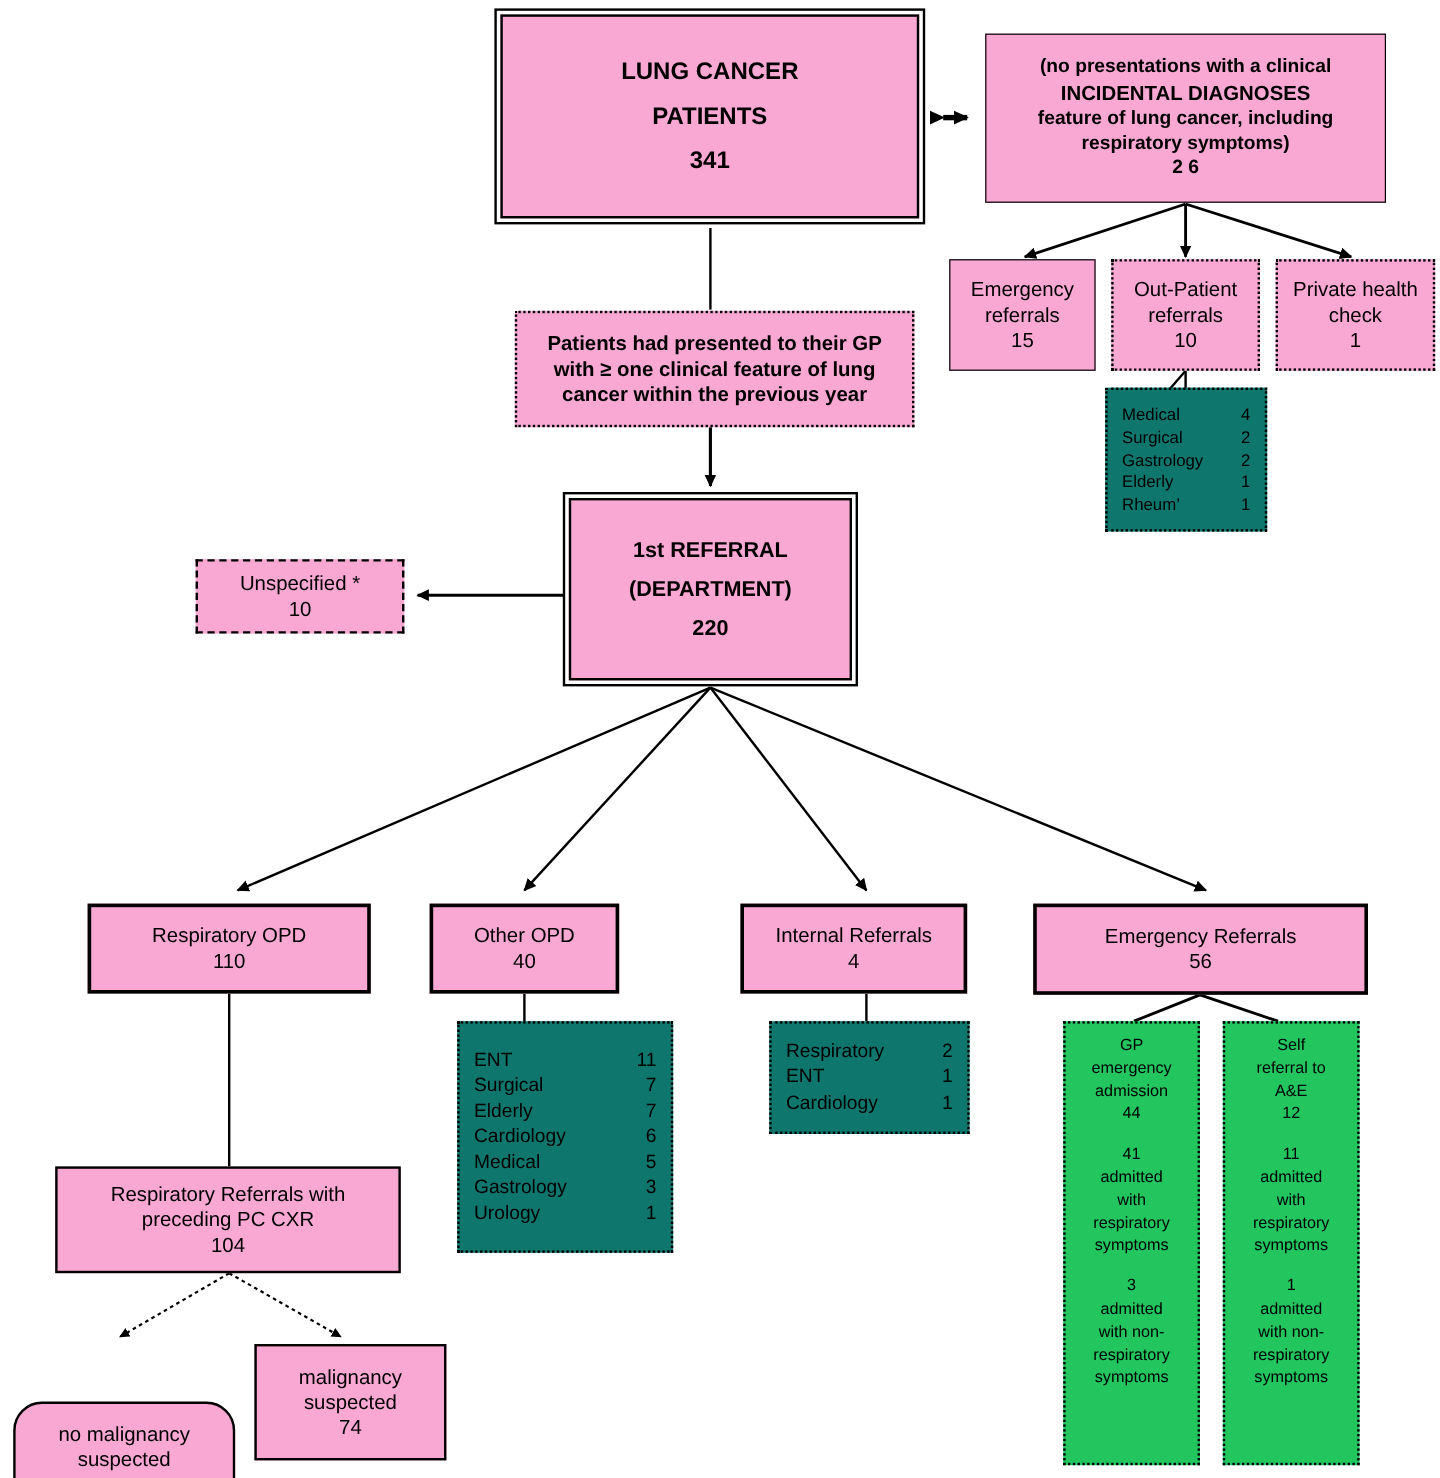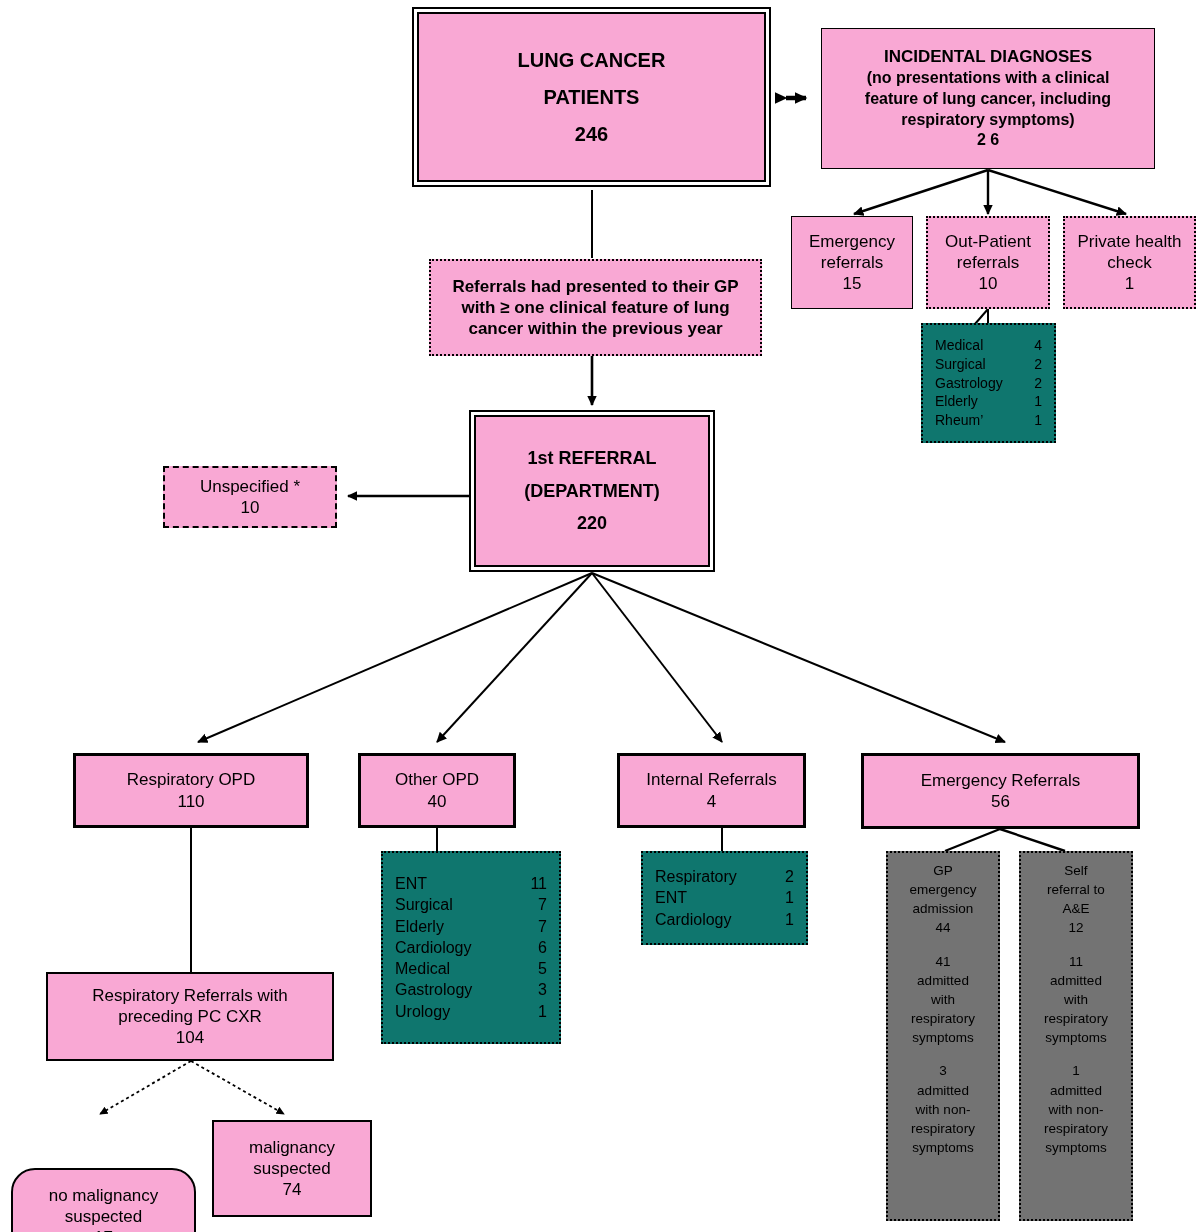--- a/index.html
+++ b/index.html
@@ -18,21 +18,21 @@
   .t20{font-size:20px;}
   .t18{font-size:18px;}
   .t17{font-size:17px;}
   .t16{font-size:16px;}
   .t14{font-size:14px;}
   .line{width:100%;}
   .listbox{position:absolute;box-sizing:border-box;background:#0f766e;border:2px dotted #000;
            display:flex;flex-direction:column;justify-content:center;padding:6px 12px;}
   .lrow{display:flex;justify-content:space-between;font-size:16px;line-height:1.33;}
   .lrow .lv{min-width:26px;text-align:right;}
-  .colbox{position:absolute;box-sizing:border-box;background:#737373;border:2px dotted #000;
+  .colbox{position:absolute;box-sizing:border-box;background:#22c55e;border:2px dotted #000;
           display:flex;flex-direction:column;align-items:center;text-align:center;
           font-size:13.5px;line-height:1.42;padding-top:8px;}
   .grp{margin-bottom:14px;}
   .grp:last-child{margin-bottom:0;}
 </style>
 </head>
 <body>
 
 <div id="stage">
 
@@ -80,26 +80,26 @@
       <line x1="1000" y1="829" x2="1065" y2="851" stroke-width="2.4"></line>
 
       <line x1="191" y1="1061" x2="100" y2="1114" stroke-width="1.8" stroke-dasharray="3 3" marker-end="url(#ahb)"></line>
       <line x1="191" y1="1061" x2="284" y2="1114" stroke-width="1.8" stroke-dasharray="3 3" marker-end="url(#ahb)"></line>
     </g>
   </svg>
 
   <div class="box double bold t20" style="left:417px;top:12px;width:349px;height:170px;">
     <div class="line">LUNG CANCER</div>
     <div class="line" style="margin-top:12px;">PATIENTS</div>
-    <div class="line" style="margin-top:12px;">246</div>
+    <div class="line" style="margin-top:12px;">341</div>
   </div>
 
   <div class="box solid-thin bold t16" style="left:821px;top:28px;width:334px;height:141px;line-height:1.3;">
+    <div class="line">(no presentations with a clinical</div>
     <div class="line t17">INCIDENTAL DIAGNOSES</div>
-    <div class="line">(no presentations with a clinical</div>
     <div class="line">feature of  lung cancer,  including</div>
     <div class="line">respiratory symptoms)</div>
     <div class="line">2 6</div>
   </div>
 
   <div class="box solid-thin t17" style="left:791px;top:216px;width:122px;height:93px;">
     <div class="line">Emergency</div>
     <div class="line">referrals</div>
     <div class="line">15</div>
   </div>
@@ -133,21 +133,21 @@
         <span class="t14">Elderly</span>
         <span class="lv t14">1</span>
       </div>
     <div class="lrow">
         <span class="t14">Rheum’</span>
         <span class="lv t14">1</span>
       </div>
   </div>
 
   <div class="box dotted bold t17" style="left:429px;top:259px;width:333px;height:97px;">
-    <div class="line">Referrals  had presented to their GP</div>
+    <div class="line">Patients  had presented to their GP</div>
     <div class="line">with ≥ one clinical feature of lung</div>
     <div class="line">cancer within the previous year</div>
   </div>
 
   <div class="box double bold t18" style="left:474px;top:415px;width:236px;height:152px;">
     <div class="line">1st  REFERRAL</div>
     <div class="line" style="margin-top:10px;">(DEPARTMENT)</div>
     <div class="line" style="margin-top:10px;">220</div>
   </div>
 

